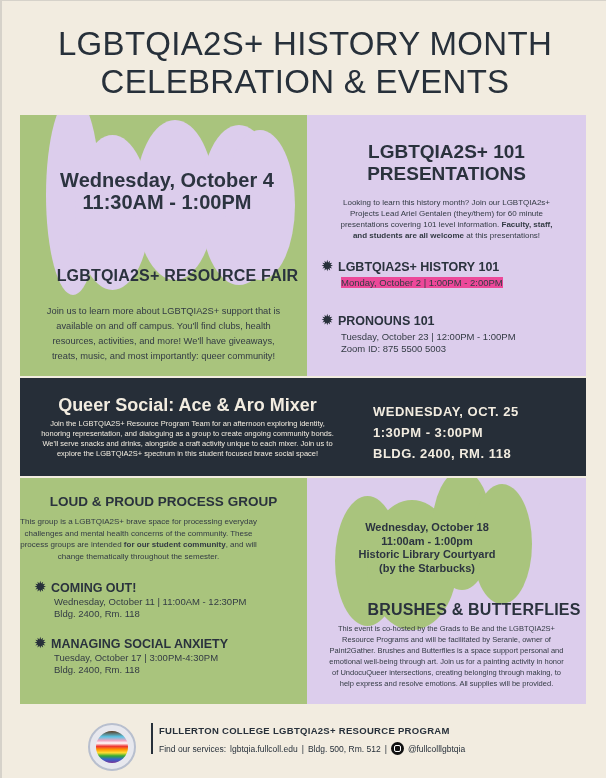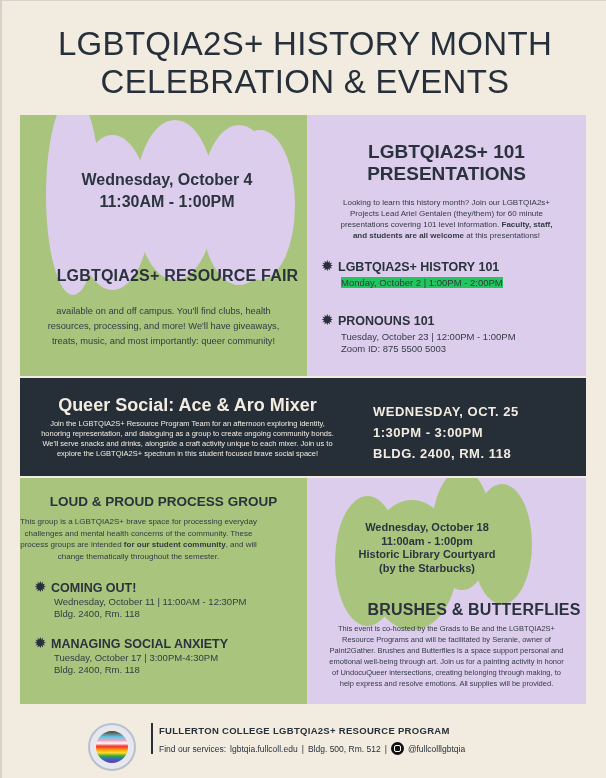--- a/index.html
+++ b/index.html
@@ -22,36 +22,36 @@
   .panel { position: absolute; overflow: hidden; }
   .green { background: #a9c47d; }
   .lav { background: #dccdec; }
   .dark { background: #262e38; }
 
   .blob { position: absolute; border-radius: 50%; }
 
   .center { text-align: center; }
   .fair-when {
     position: absolute; left: 40px; top: 168px; width: 250px;
-    text-align: center; font-size: 16px; line-height: 22px; font-weight: bold;
+    text-align: center; font-size: 20px; line-height: 22px; font-weight: bold;
     color: #2c3440;
   }
   .sec-head {
     font-size: 16px; font-weight: bold; color: #2a323d; letter-spacing: 0.2px;
   }
   .body-text {
     font-size: 9.3px; line-height: 15px; color: #333b44;
   }
   .small-text {
     font-size: 8px; line-height: 11px; color: #333b44;
   }
   .star { font-size: 15px; line-height: 14px; display: inline-block; width: 17px; color: #27303a; }
   .item-title { font-size: 12.5px; font-weight: bold; color: #2a323d; }
   .item-line { font-size: 9.5px; line-height: 12px; color: #333b44; }
-  .hl { background: #22c55e; }
+  .hl { background: #ec4899; }
   .dark-title { font-size: 18px; font-weight: bold; color: #f2ece0; }
   .dark-text { font-size: 7.5px; line-height: 10px; color: #f2ece0; }
   .dark-when { font-size: 13px; line-height: 21px; font-weight: bold; color: #f2ece0; letter-spacing: 0.5px; }
 
   .footer-rule { position: absolute; left: 149px; top: 722px; width: 2px; height: 31px; background: #27303a; }
   .footer-title { position: absolute; left: 157px; top: 724px; font-size: 9.5px; font-weight: bold; letter-spacing: 0.3px; color: #27303a; }
   .footer-line { position: absolute; left: 157px; top: 741px; font-size: 8.5px; color: #27303a; display: flex; align-items: center; gap: 4px; }
   .ig { width: 13px; height: 13px; border-radius: 50%; background: #111; display: inline-flex; align-items: center; justify-content: center; }
   .ig span { width: 7px; height: 7px; border: 1.3px solid #fff; border-radius: 2px; display: block; position: relative; }
   .seal { position: absolute; left: 86px; top: 722px; width: 48px; height: 48px; border-radius: 50%; background: #e7e8ee; border: 2px solid #b8bfce; overflow: hidden; }
@@ -72,22 +72,23 @@
   <div class="blob" style="background:#dccdec; left:115px; top:5px; width:80px; height:160px;"></div>
   <div class="blob" style="background:#dccdec; left:180px; top:10px; width:78px; height:160px;"></div>
   <div class="blob" style="background:#dccdec; left:205px; top:15px; width:70px; height:150px;"></div>
 </div>
 <div class="fair-when">
   <div>Wednesday, October 4</div>
   <div>11:30AM - 1:00PM</div>
 </div>
 <div class="sec-head center" style="position:absolute; left:18px; top:266px; width:287px;padding-left:28px;">LGBTQIA2S+ RESOURCE FAIR</div>
 <div class="body-text center" style="position:absolute; left:18px; top:303px; width:287px;">
+  <div>Join us to learn more about LGBTQIA2S+ support that is</div>
   <div>available on and off campus. You'll find clubs, health</div>
-  <div>resources, processing, and more! We'll have giveaways,</div>
+  <div>resources, activities, and more! We'll have giveaways,</div>
   <div>treats, music, and most importantly: queer community!</div>
 </div>
 
 <div class="panel lav" style="left:305px; top:114px; width:279px; height:261px;"></div>
 <div class="center" style="position:absolute; left:305px; top:140px; width:279px; font-size:19px; line-height:22px; font-weight:bold; color:#2a323d;">
   <div>LGBTQIA2S+ 101</div>
   <div>PRESENTATIONS</div>
 </div>
 <div class="small-text center" style="position:absolute; left:305px; top:196px; width:279px;">
   <div>Looking to learn this history month? Join our LGBTQIA2s+</div>

